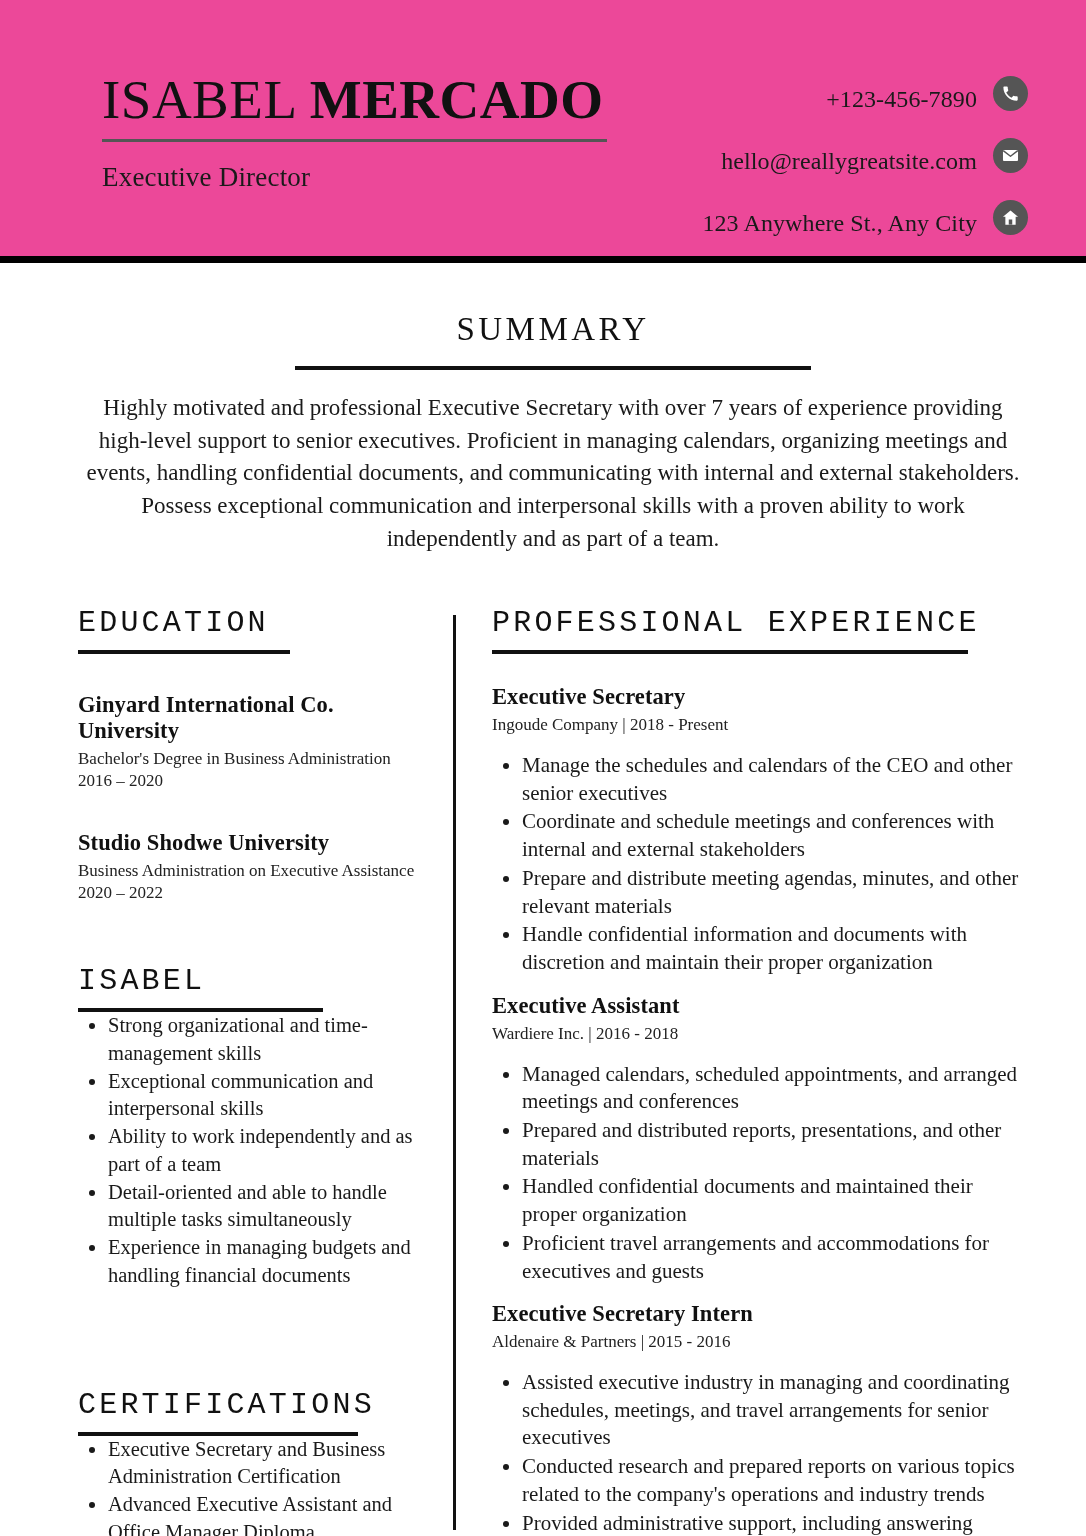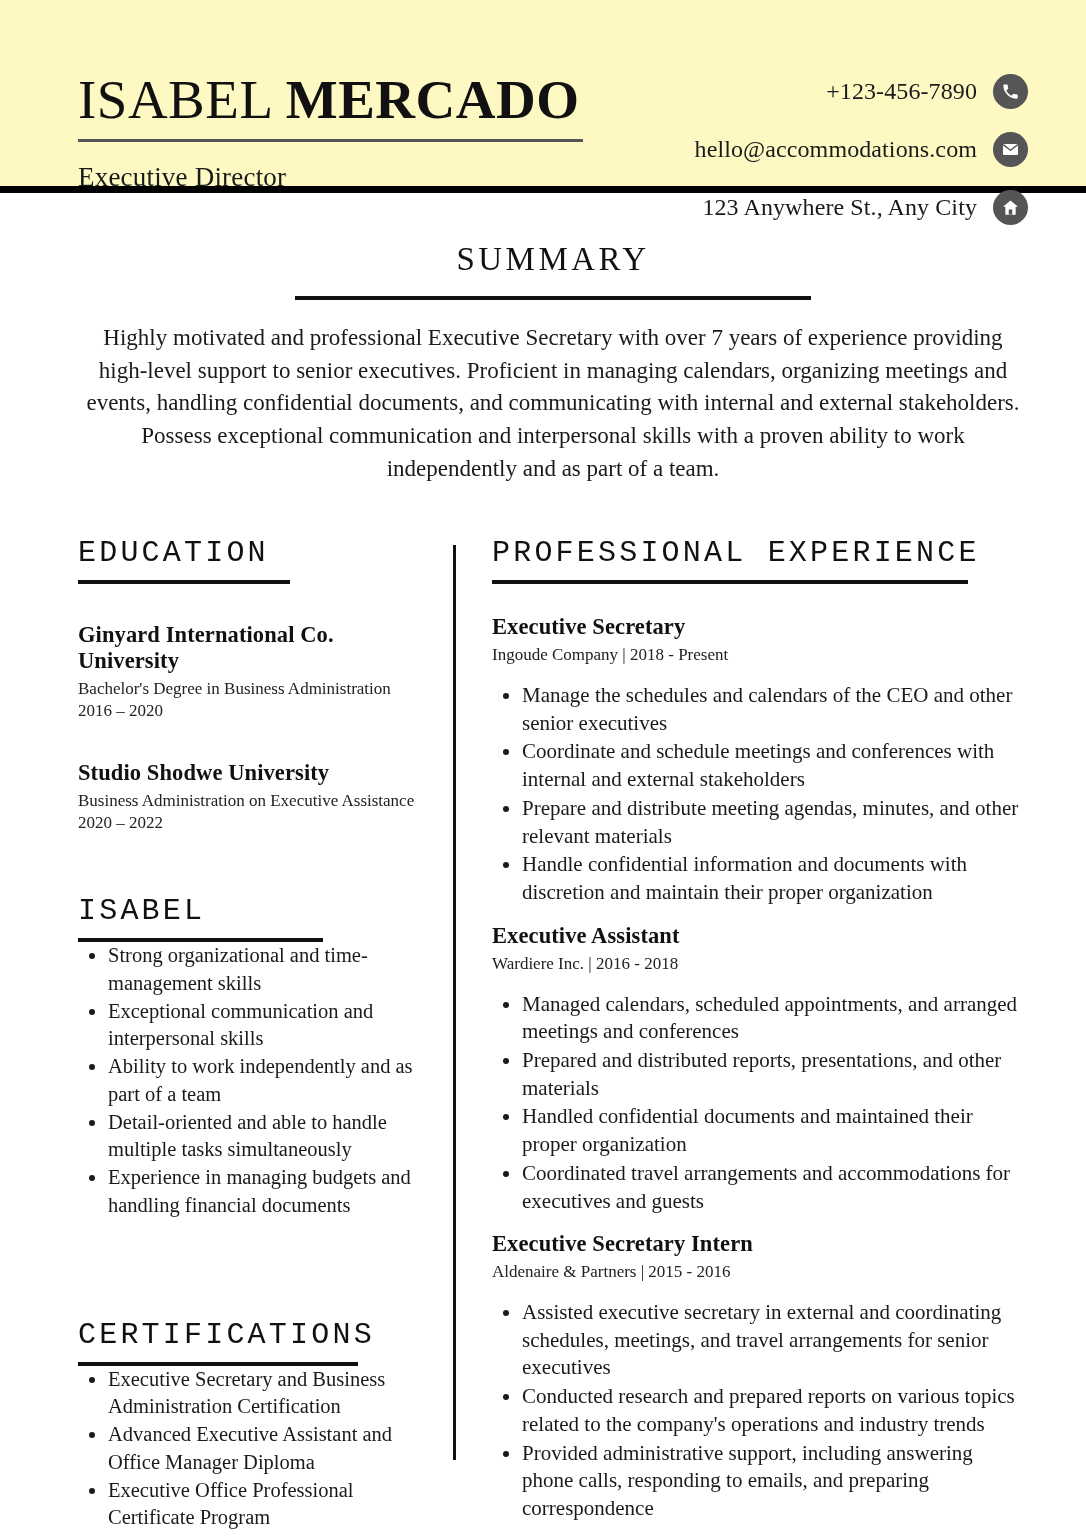--- a/index.html
+++ b/index.html
@@ -14,24 +14,25 @@
     background: #ffffff;
     font-family: "Liberation Serif", "DejaVu Serif", serif;
     color: #1a1a1a;
     overflow: hidden;
     box-sizing: border-box;
   }
 
   
   .header {
     position: relative;
-    height: 193px;
-    background: #fef9c3;
+    height: 263px;
+    background: #ec4899;
     border-bottom: 7px solid #000000;
     box-sizing: border-box;
+    padding-left: 24px;
   }
   .header-inner {
     position: relative;
     height: 100%;
     padding: 0 58px 0 78px;
     display: flex;
     align-items: flex-start;
     justify-content: space-between;
   }
   .name-block {
@@ -76,20 +77,21 @@
     display: flex;
     align-items: center;
     gap: 16px;
     justify-content: flex-end;
   }
   .contact-text {
     font-size: 24px;
     color: #1a1a1a;
     letter-spacing: 0.1px;
     white-space: nowrap;
+    margin-top: 12px;
   }
   .contact-icon {
     width: 35px;
     height: 35px;
     flex: 0 0 35px;
     border-radius: 50%;
     background: #555555;
     display: flex;
     align-items: center;
     justify-content: center;
@@ -247,21 +249,21 @@
         <div class="contact-row">
           <span class="contact-text">+123-456-7890</span>
           <span class="contact-icon">
             <svg width="19" height="19" viewBox="0 0 24 24" fill="#ffffff">
               <path d="M6.6 10.8c1.4 2.8 3.8 5.1 6.6 6.6l2.2-2.2c.3-.3.7-.4 1-.2 1.2.4 2.4.6 3.7.6.6 0 1 .4 1 1V20c0 .6-.4 1-1 1C10.6 21 3 13.4 3 4c0-.6.4-1 1-1h3.5c.6 0 1 .4 1 1 0 1.3.2 2.5.6 3.7.1.3 0 .7-.2 1l-2.3 2.1z"></path>
             </svg>
           </span>
         </div>
 
         <div class="contact-row">
-          <span class="contact-text">hello@accommodations.com</span>
+          <span class="contact-text">hello@reallygreatsite.com</span>
           <span class="contact-icon">
             <svg width="19" height="19" viewBox="0 0 24 24" fill="none">
               <rect x="2.5" y="5" width="19" height="14" rx="1.2" fill="#ffffff"></rect>
               <path d="M3.2 6.2 12 13l8.8-6.8" stroke="#555555" stroke-width="1.8" fill="none" stroke-linecap="round" stroke-linejoin="round"></path>
             </svg>
           </span>
         </div>
 
         <div class="contact-row">
           <span class="contact-text">123 Anywhere St., Any City</span>
@@ -356,31 +358,31 @@
 
         <div class="exp-block">
           <div class="entry-title">Executive Assistant</div>
           <div class="entry-sub">
             <div>Wardiere Inc. | 2016 - 2018</div>
           </div>
           <ul class="bullets">
             <li>Managed calendars, scheduled appointments, and arranged meetings and conferences</li>
             <li>Prepared and distributed reports, presentations, and other materials</li>
             <li>Handled confidential documents and maintained their proper organization</li>
-            <li>Coordinated travel arrangements and accommodations for executives and guests</li>
+            <li>Proficient travel arrangements and accommodations for executives and guests</li>
           </ul>
         </div>
 
         <div class="exp-block">
           <div class="entry-title">Executive Secretary Intern</div>
           <div class="entry-sub">
             <div>Aldenaire &amp; Partners | 2015 - 2016</div>
           </div>
           <ul class="bullets">
-            <li>Assisted executive secretary in external and coordinating schedules, meetings, and travel arrangements for senior executives</li>
+            <li>Assisted executive industry in managing and coordinating schedules, meetings, and travel arrangements for senior executives</li>
             <li>Conducted research and prepared reports on various topics related to the company's operations and industry trends</li>
             <li>Provided administrative support, including answering phone calls, responding to emails, and preparing correspondence</li>
           </ul>
         </div>
 
       </div>
     </div>
   </div>
 </div>
 

